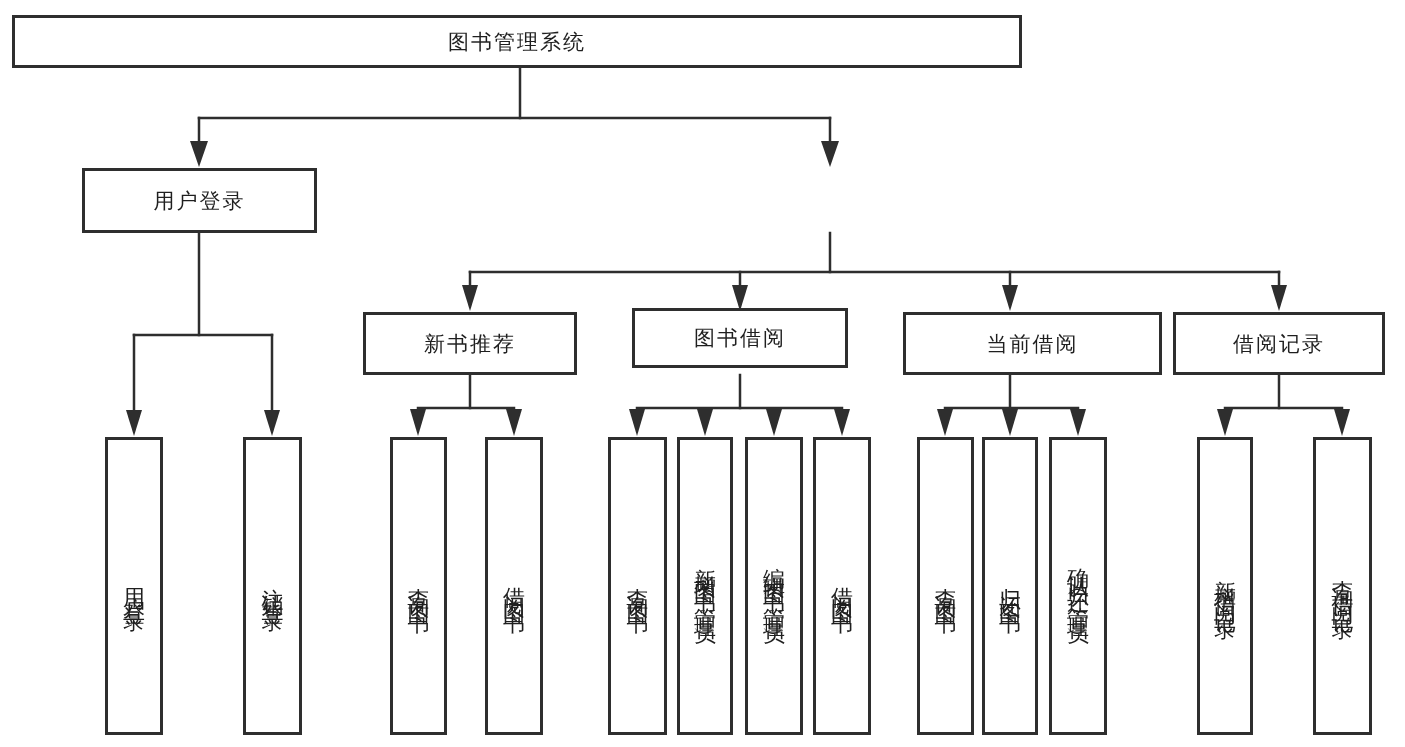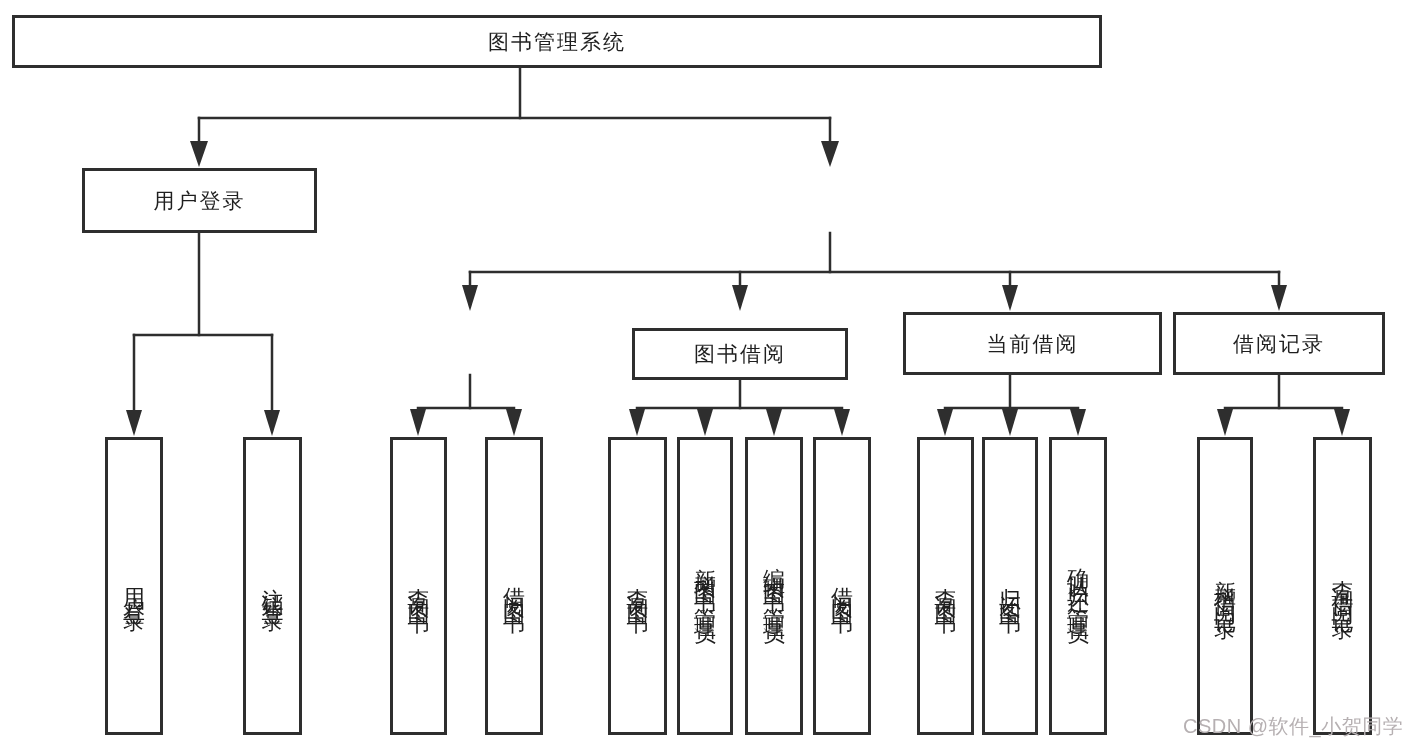--- a/index.html
+++ b/index.html
@@ -96,25 +96,26 @@
 
       <polygon points="937,409 953,409 945,436"></polygon>
       <polygon points="1002,409 1018,409 1010,436"></polygon>
       <polygon points="1070,409 1086,409 1078,436"></polygon>
 
       <polygon points="1217,409 1233,409 1225,436"></polygon>
       <polygon points="1334,409 1350,409 1342,436"></polygon>
     </g>
   </svg>
 
-  <div class="node" style="left:12px;top:15px;width:1090px;height:53px">图书管理系统</div>
+  <div class="node" style="left:12px;top:15px;width:1010px;height:53px">图书管理系统</div>
 
   <div class="node" style="left:82px;top:168px;width:235px;height:65px">用户登录</div>
 
-  <div class="node" style="left:632px;top:328px;width:216px;height:52px">图书借阅</div>
+  <div class="node" style="left:363px;top:312px;width:214px;height:63px">新书推荐</div>
+  <div class="node" style="left:632px;top:308px;width:216px;height:60px">图书借阅</div>
   <div class="node" style="left:903px;top:312px;width:259px;height:63px">当前借阅</div>
   <div class="node" style="left:1173px;top:312px;width:212px;height:63px">借阅记录</div>
 
   <div class="leaf" style="left:105px;top:437px;width:58px;height:298px">用户登录</div>
   <div class="leaf" style="left:243px;top:437px;width:59px;height:298px">注销登录</div>
 
   <div class="leaf" style="left:390px;top:437px;width:57px;height:298px">查询图书</div>
   <div class="leaf" style="left:485px;top:437px;width:58px;height:298px">借阅图书</div>
 
   <div class="leaf" style="left:608px;top:437px;width:59px;height:298px">查询图书</div>
@@ -122,15 +123,14 @@
   <div class="leaf" style="left:745px;top:437px;width:58px;height:298px">编辑图书（管理员）</div>
   <div class="leaf" style="left:813px;top:437px;width:58px;height:298px">借阅图书</div>
 
   <div class="leaf" style="left:917px;top:437px;width:57px;height:298px">查询图书</div>
   <div class="leaf" style="left:982px;top:437px;width:56px;height:298px">归还图书</div>
   <div class="leaf" style="left:1049px;top:437px;width:58px;height:298px">确认归还（管理员）</div>
 
   <div class="leaf" style="left:1197px;top:437px;width:56px;height:298px">新增借阅记录</div>
   <div class="leaf" style="left:1313px;top:437px;width:59px;height:298px">查询借阅记录</div>
 
-  <div class="watermark">CSDN @软件_小贺同学</div>
 
 </div>
 
 </body></html>

